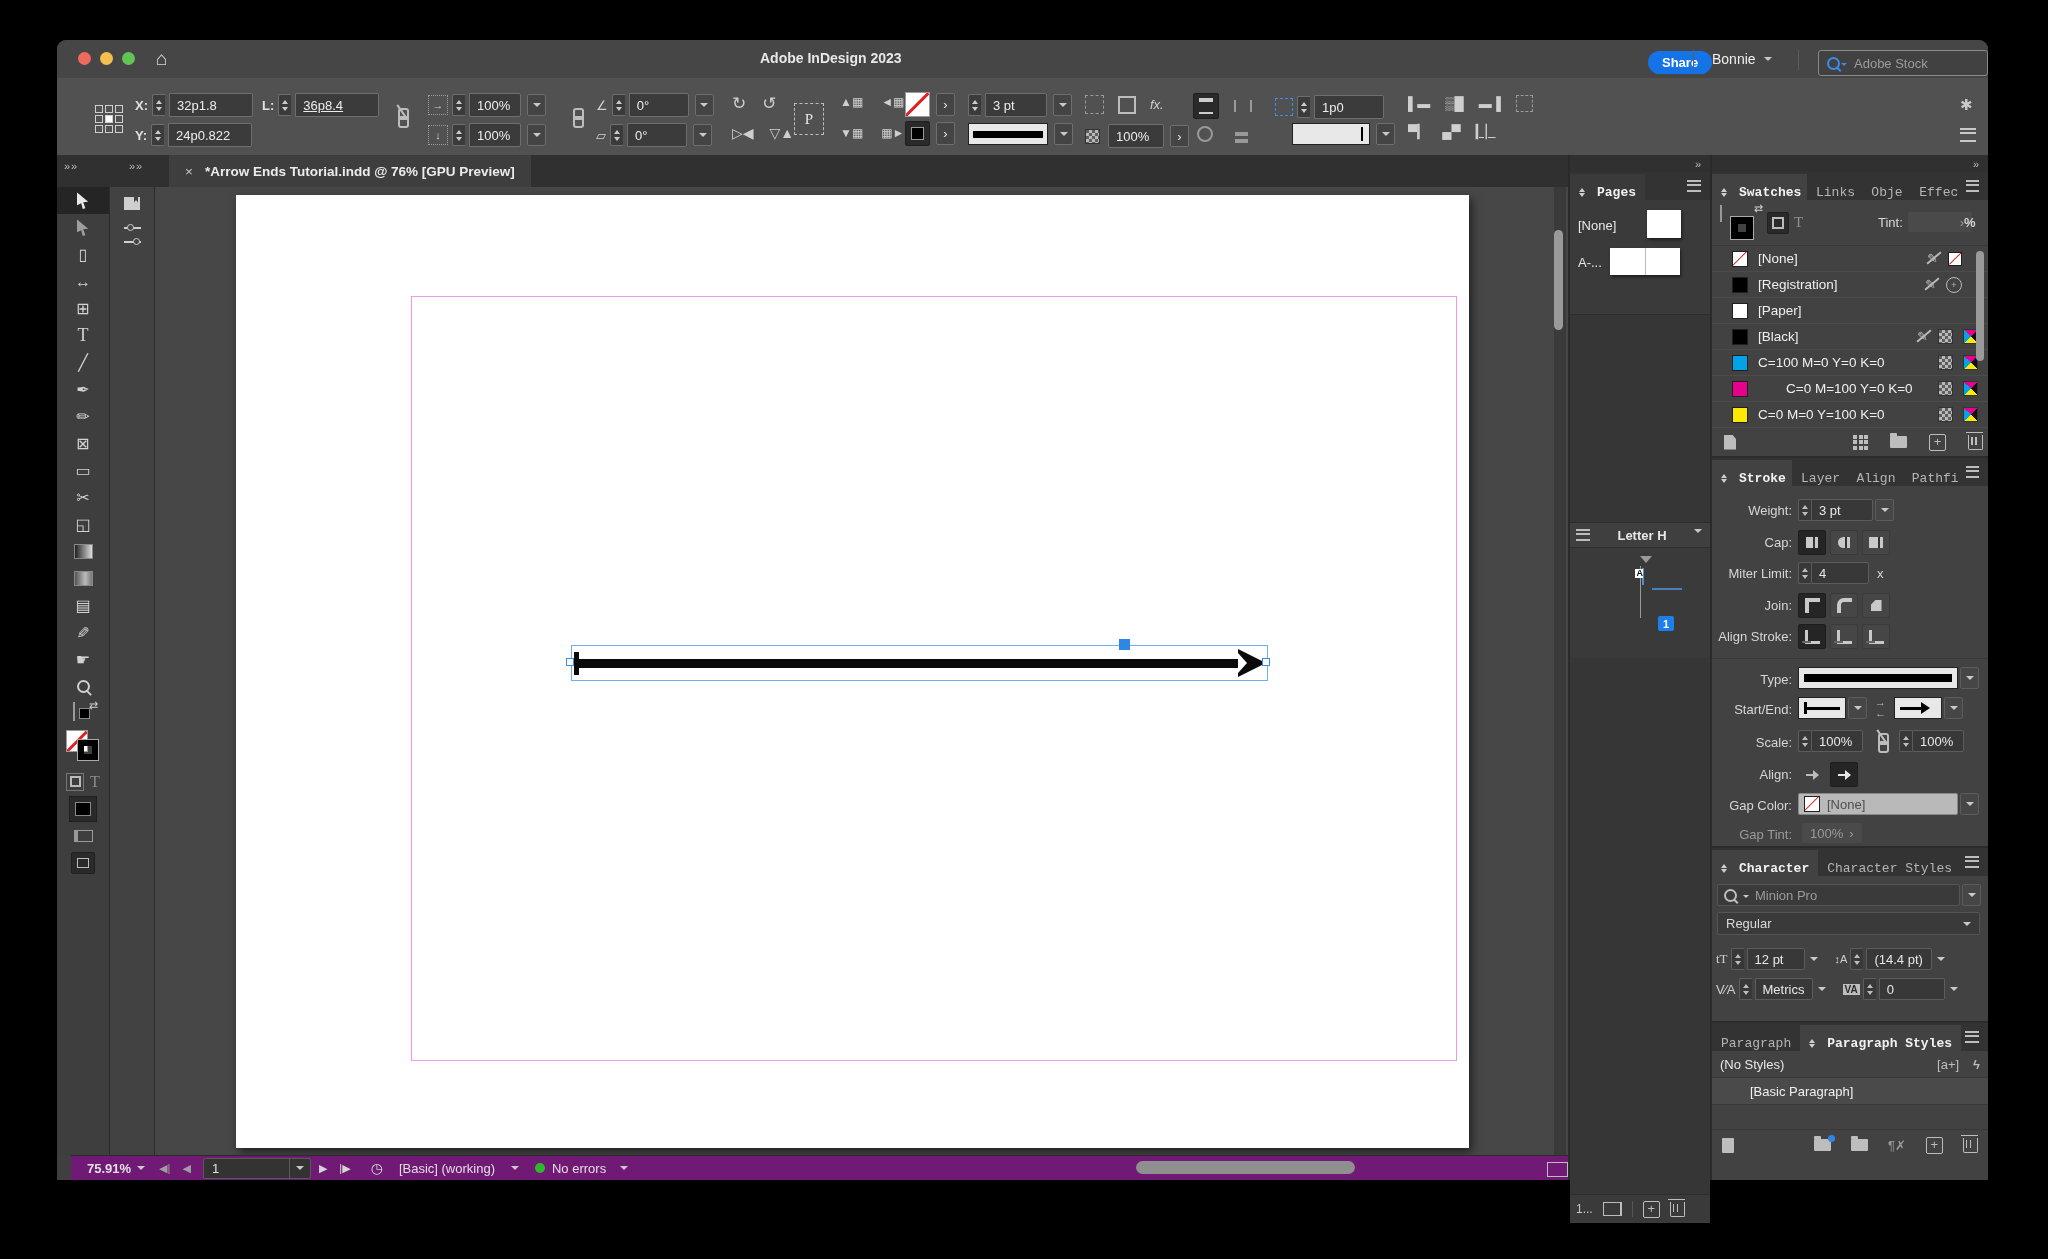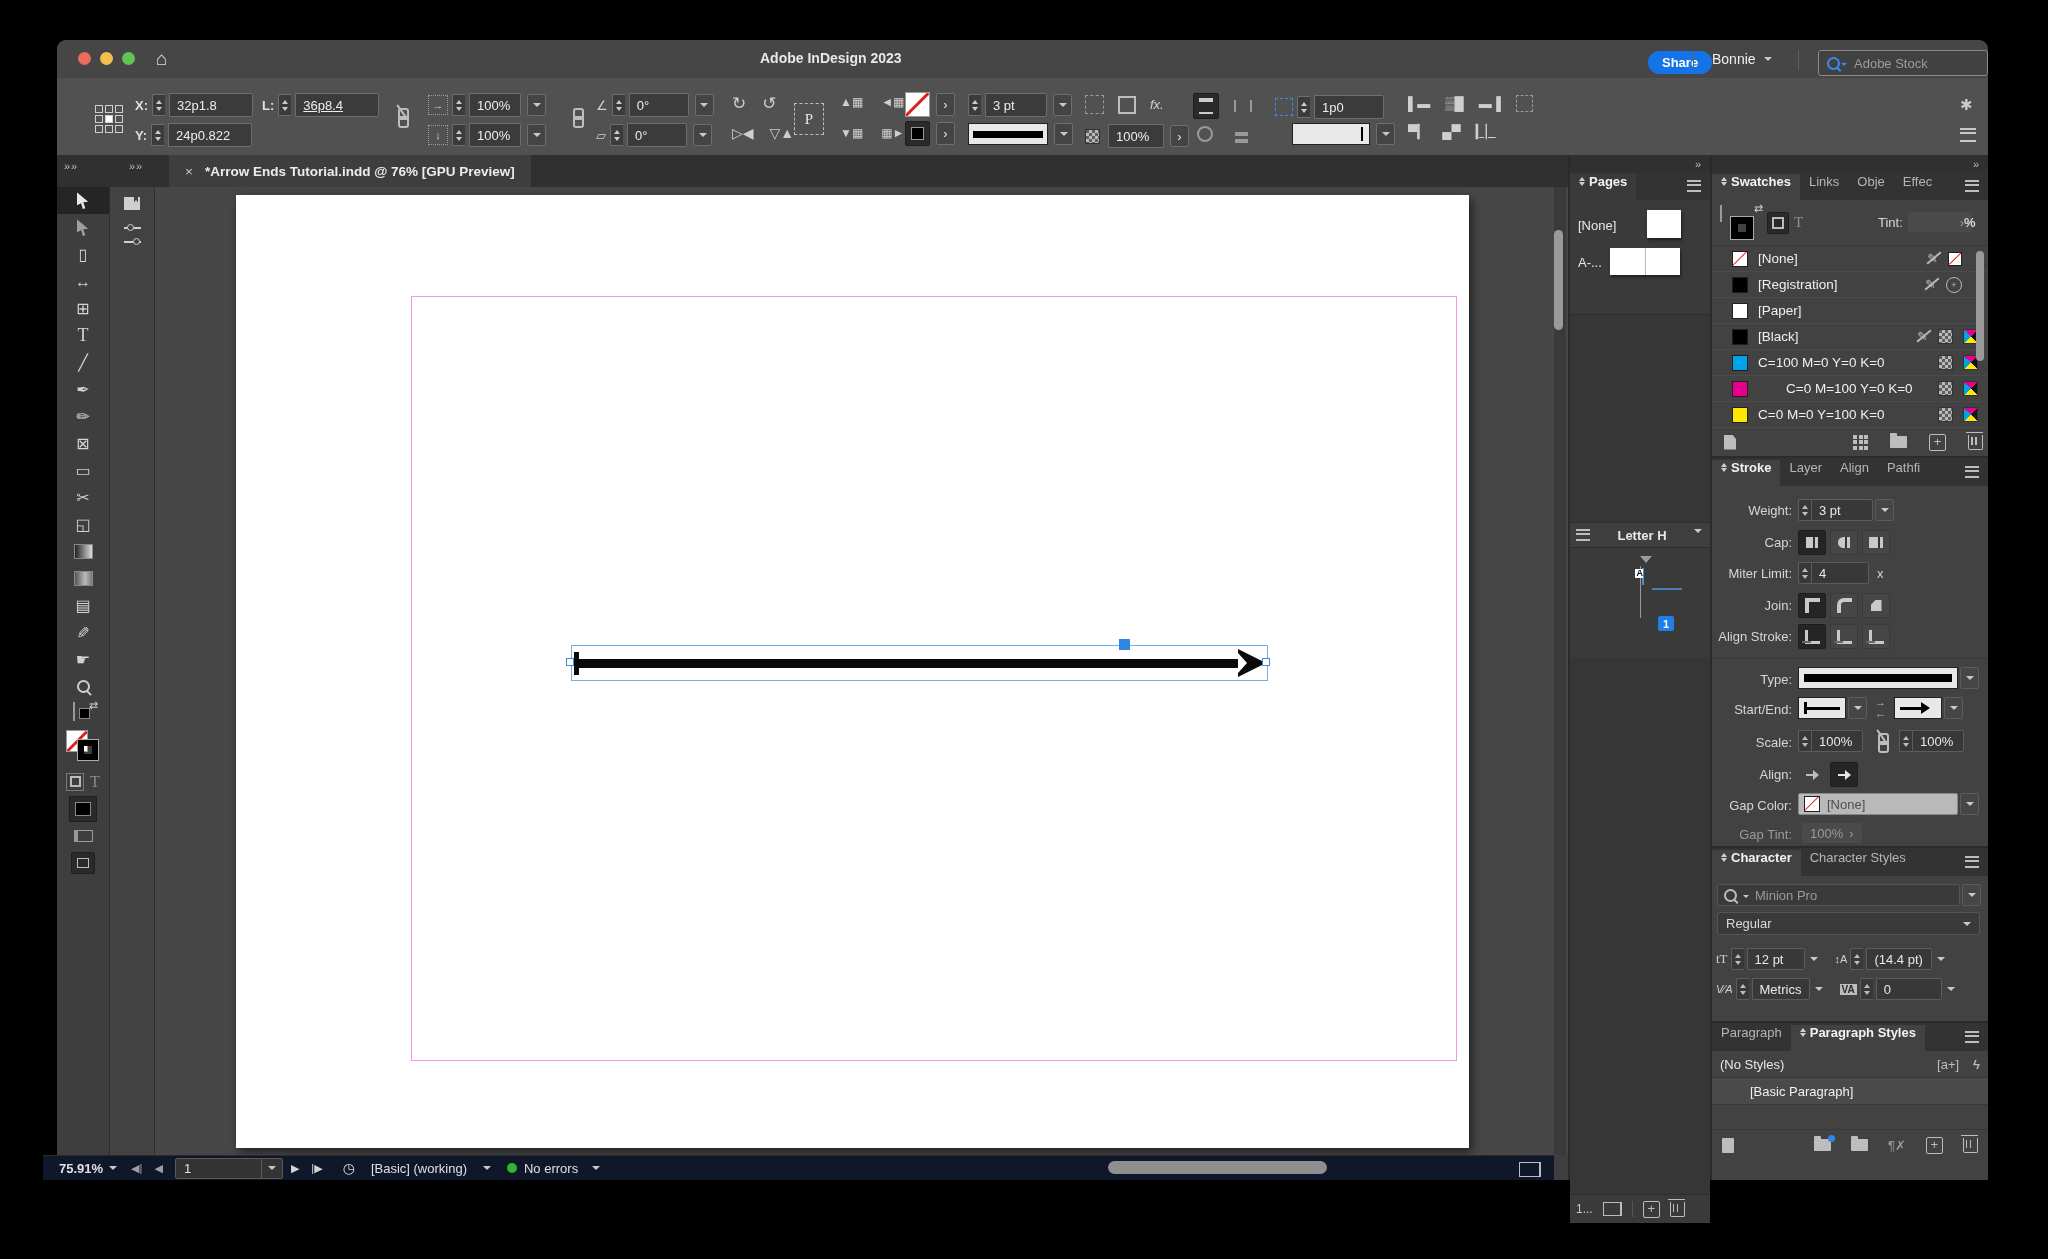--- a/index.html
+++ b/index.html
@@ -85,21 +85,21 @@
   .handle{position:absolute;width:8px;height:8px;background:#fff;border:1px solid #3c8de0;box-sizing:border-box;}
   .handle.solid{width:11px;height:11px;background:#2e86e5;border:none;}
   .vscroll{position:absolute;right:2px;top:0;width:12px;height:100%;background:#3a3a3a;}
   .vthumb{position:absolute;right:3px;top:43px;width:9px;height:100px;background:#9a9a9a;border-radius:5px;}
 
   
   .pagescol{left:1568px;top:155px;width:142px;height:1025px;background:#3a3a3a;border-left:2px solid #2a2a2a;box-sizing:border-box;}
   .panelcol{left:1710px;top:155px;width:278px;height:1025px;background:#424242;border-left:2px solid #2a2a2a;box-sizing:border-box;}
   .colheadstrip{height:17px;background:#303030;display:flex;justify-content:flex-end;align-items:center;padding-right:8px;}
   .tabrow{background:#333;display:flex;align-items:flex-end;height:28px;position:relative;}
-  .ptab{height:26px;padding:0 9px;display:flex;align-items:flex-start;gap:4px;font-size:13px;color:#b5b5b5;white-space:nowrap;overflow:hidden;}
+  .ptab{height:26px;padding:0 9px;display:flex;align-items:flex-end;gap:12px;font-size:13px;color:#b5b5b5;white-space:nowrap;overflow:hidden;font-family:Liberation Mono, monospace;}
   .ptab.active{background:#424242;color:#f2f2f2;font-weight:bold;}
   .pcol{display:inline-flex;flex-direction:column;gap:1px;}
   .pcol i{width:0;height:0;border:3px solid transparent;}
   .pcol .u{border-bottom:4px solid #cfcfcf;}
   .pcol .d{border-top:4px solid #cfcfcf;}
   .hamb2{width:14px;height:8px;border-top:2px solid #bdbdbd;border-bottom:2px solid #bdbdbd;position:relative;margin-left:auto;margin-right:9px;margin-bottom:8px;}
   .hamb2::after{content:"";position:absolute;left:0;top:1.5px;width:100%;height:2px;background:#bdbdbd;}
   .sep{height:1px;background:#2e2e2e;}
   .plabel{color:#d6d6d6;font-size:13px;text-align:right;}
   .pfield{background:#383838;border:1px solid #5c5c5c;box-sizing:border-box;height:22px;display:flex;align-items:center;padding:0 7px;color:#e8e8e8;border-radius:0 2px 2px 0;white-space:nowrap;}
@@ -132,21 +132,21 @@
   .swrow{display:flex;align-items:center;height:25px;padding-left:20px;gap:10px;border-bottom:1px solid #4b4b4b;color:#efefef;font-size:13.5px;}
   .folder{width:17px;height:12px;background:#bdbdbd;border-radius:1px;position:relative;}
   .folder::before{content:"";position:absolute;left:0;top:-3px;width:7px;height:3px;background:#bdbdbd;border-radius:1px 1px 0 0;}
   .plusbox{width:15px;height:15px;border:1.5px solid #bdbdbd;display:flex;align-items:center;justify-content:center;color:#bdbdbd;font-size:13px;line-height:0;border-radius:2px;}
   .trash{width:13px;height:14px;border:1.5px solid #bdbdbd;border-top:none;border-radius:0 0 2px 2px;position:relative;}
   .trash::before{content:"";position:absolute;left:-3px;top:-3px;width:17px;height:1.5px;background:#bdbdbd;}
   .trash::after{content:"";position:absolute;left:2px;top:2px;width:1.5px;height:8px;background:#bdbdbd;box-shadow:4px 0 0 #bdbdbd;}
   .gridicon{display:grid;grid-template-columns:repeat(3,4px);grid-template-rows:repeat(3,4px);gap:1.5px;}
   .gridicon i{background:#bdbdbd;}
   .docicon{width:12px;height:15px;background:#bdbdbd;clip-path:polygon(0 0,70% 0,100% 30%,100% 100%,0 100%);}
-  .statusbar{left:43px;top:1155px;width:1511px;height:25px;background:#0f172a;border-top:1px solid #2a2a2a;box-sizing:border-box;display:flex;align-items:center;color:#e0e0e0;font-size:13px;}
+  .statusbar{left:71px;top:1155px;width:1511px;height:25px;background:#701a75;border-top:1px solid #2a2a2a;box-sizing:border-box;display:flex;align-items:center;color:#e0e0e0;font-size:13px;}
   .navbtn{color:#9f9f9f;font-size:11px;margin:0 6px;}
   .greendot{width:10px;height:10px;border-radius:50%;background:#2db82d;}
   .hthumb{position:absolute;left:1065px;top:5px;width:219px;height:13px;background:#8f8f8f;border-radius:7px;}
   .spreadicon{width:20px;height:13px;border:1.5px solid #bdbdbd;display:flex;}
   .spreadicon i{flex:1;border-right:1.5px solid #bdbdbd;}
   .thumbpage{background:#fff;box-shadow:1px 2px 3px rgba(0,0,0,.5);}
   .bluepage{background:#85bbe8;border:1px solid #4d90cf;box-sizing:border-box;position:relative;}
   .bluepage::before{content:"";position:absolute;right:0;top:0;width:8px;height:9px;background:#fff;}
   .bluepage::after{content:"";position:absolute;left:9px;top:19px;width:30px;height:2px;background:#4a7fb5;}
   .abadge{position:absolute;right:0px;top:-1px;color:#111;font-size:9px;font-weight:bold;z-index:2;}
@@ -885,21 +885,21 @@
         <span class="caret" style="margin-left:2px;"></span>
         <span style="color:#cfcfcf;margin-left:14px;font-size:11px;">↕A</span>
         <span class="pstepper">
             <i class="up"></i>
             <i class="dn"></i>
           </span>
         <span class="pfield" style="width:66px;">(14.4 pt)</span>
         <span class="caret" style="margin-left:2px;"></span>
       </div>
       <div class="abs row" style="left:4px;top:102px;gap:3px;">
-        <span style="color:#cfcfcf;font-size:11px;font-style:italic;">V⁄A</span>
+        <span style="color:#cfcfcf;font-size:13px;">V⁄A</span>
         <span class="pstepper">
             <i class="up"></i>
             <i class="dn"></i>
           </span>
         <span class="pfield" style="width:58px;">Metrics</span>
         <span class="caret" style="margin-left:2px;"></span>
         <span style="color:#2a2a2a;background:#bdbdbd;padding:0 2px;margin-left:14px;font-size:10px;font-weight:bold;">VA</span>
         <span class="pstepper">
             <i class="up"></i>
             <i class="dn"></i>

